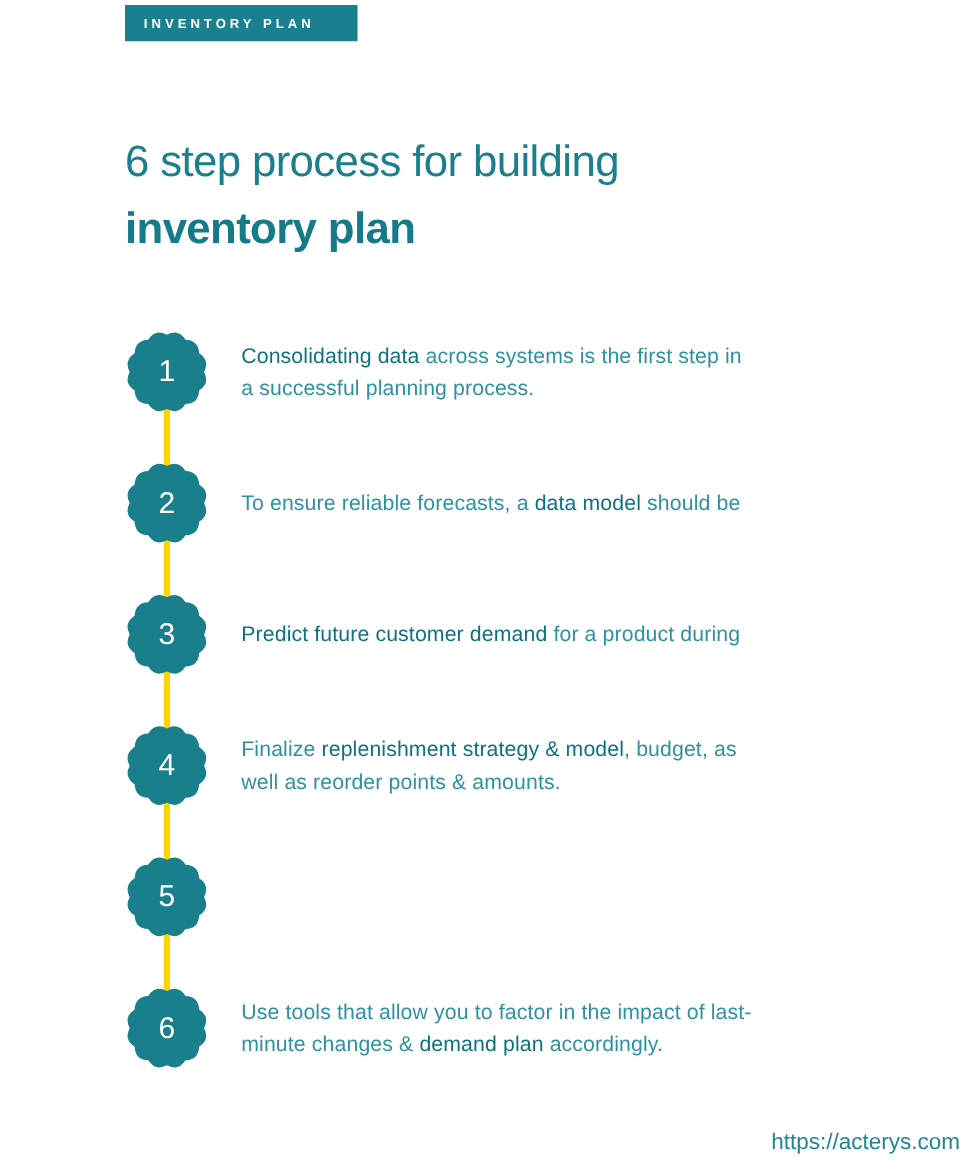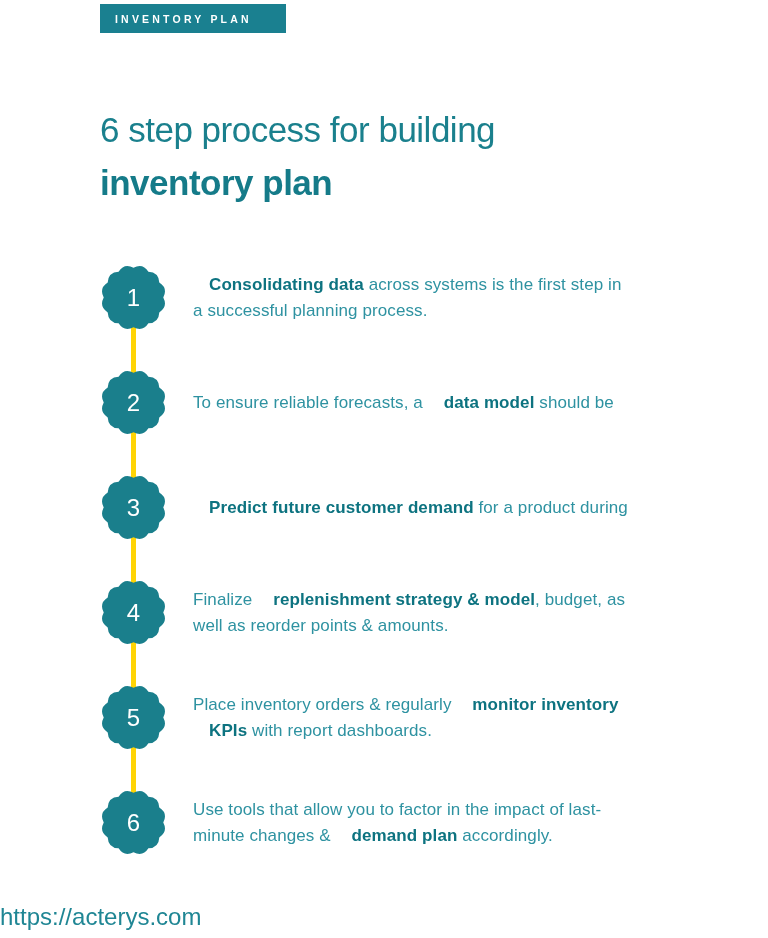--- a/index.html
+++ b/index.html
@@ -89,30 +89,29 @@
   }
   .step-text {
     margin: 0 0 0 26px;
     font-size: 17px;
     line-height: 26px;
     color: #2e92a1;
     letter-spacing: 0.1px;
   }
   .step-text b {
     color: #0d7380;
-    font-weight: 700;
-    margin-left: 16px;
+    font-weight: 400;
   }
   .footer {
     position: absolute;
     left: 0;
     top: 903px;
     width: 768px;
-    text-align: left;
-    font-size: 24px;
+    text-align: right;
+    font-size: 18px;
     color: #1f8694;
   }
 </style>
 </head>
 <body>
 
 <div class="tag">
   <span>INVENTORY PLAN</span>
 </div>
 
@@ -164,21 +163,20 @@
     <p class="step-text"><span>Finalize </span><b>replenishment strategy &amp; model</b><span>, budget, as</span><br><span>well as reorder points &amp; amounts.</span></p>
   </div>
 
   <div class="step">
     <div class="badge">
       <svg viewBox="0 0 72 72" aria-hidden="true">
           <path class="seal" fill="#1a7f8c" d="M68,36 Q73.19,45.96 63.71,52 Q63.22,63.22 52,63.71 Q45.96,73.19 36,68 Q26.04,73.19 20,63.71 Q8.78,63.22 8.29,52 Q-1.19,45.96 4,36 Q-1.19,26.04 8.29,20 Q8.78,8.78 20,8.29 Q26.04,-1.19 36,4 Q45.96,-1.19 52,8.29 Q63.22,8.78 63.71,20 Q73.19,26.04 68,36 Z"></path>
         </svg>
       <span class="num">5</span>
     </div>
-    <p class="step-text"><span>Place inventory orders &amp; regularly </span><b>monitor inventory</b><br><b>KPIs</b><span> with report dashboards.</span></p>
   </div>
 
   <div class="step">
     <div class="badge">
       <svg viewBox="0 0 72 72" aria-hidden="true">
           <path class="seal" fill="#1a7f8c" d="M68,36 Q73.19,45.96 63.71,52 Q63.22,63.22 52,63.71 Q45.96,73.19 36,68 Q26.04,73.19 20,63.71 Q8.78,63.22 8.29,52 Q-1.19,45.96 4,36 Q-1.19,26.04 8.29,20 Q8.78,8.78 20,8.29 Q26.04,-1.19 36,4 Q45.96,-1.19 52,8.29 Q63.22,8.78 63.71,20 Q73.19,26.04 68,36 Z"></path>
         </svg>
       <span class="num">6</span>
     </div>
     <p class="step-text"><span>Use tools that allow you to factor in the impact of last-</span><br><span>minute changes &amp; </span><b>demand plan</b><span> accordingly.</span></p>

